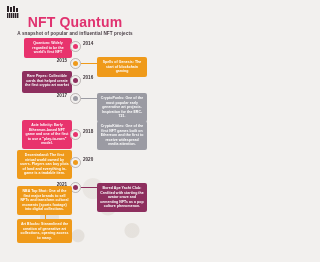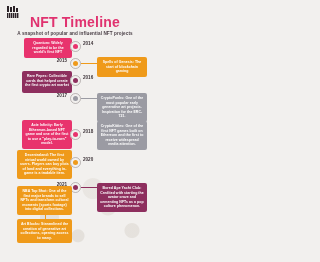--- a/index.html
+++ b/index.html
@@ -93,21 +93,21 @@
       <rect x="9" y="2" width="2" height="4" fill="#2b2226"></rect>
       <rect x="0" y="7" width="1.4" height="5" fill="#2b2226"></rect>
       <rect x="2" y="7" width="1.4" height="5" fill="#2b2226"></rect>
       <rect x="4" y="7" width="1.4" height="5" fill="#2b2226"></rect>
       <rect x="6" y="7" width="1.4" height="5" fill="#2b2226"></rect>
       <rect x="8" y="7" width="1.4" height="5" fill="#2b2226"></rect>
       <rect x="10" y="7" width="1.4" height="5" fill="#2b2226"></rect>
     </svg>
   </div>
 
-  <div class="title">NFT Timeline</div>
+  <div class="title">NFT Quantum</div>
   <div class="subtitle">A snapshot of popular and influential NFT projects</div>
 
   <div class="spine" id="spine"></div>
 
 <div class="card card-left" style="left: 24px; top: 38px; width: 48px; min-height: 17px; background: rgb(232, 51, 109);">Quantum: Widely regarded to be the world's first NFT</div>
     <div class="node" style="left: 69.5px; top: 40.5px; transform: none;">
       <span class="ring"></span>
       <span class="dot" style="background: rgb(232, 51, 109);"></span>
     </div>
     <div style="position: absolute; height: 1px; top: 46px; background: rgb(232, 51, 109); left: 72px;"></div>

